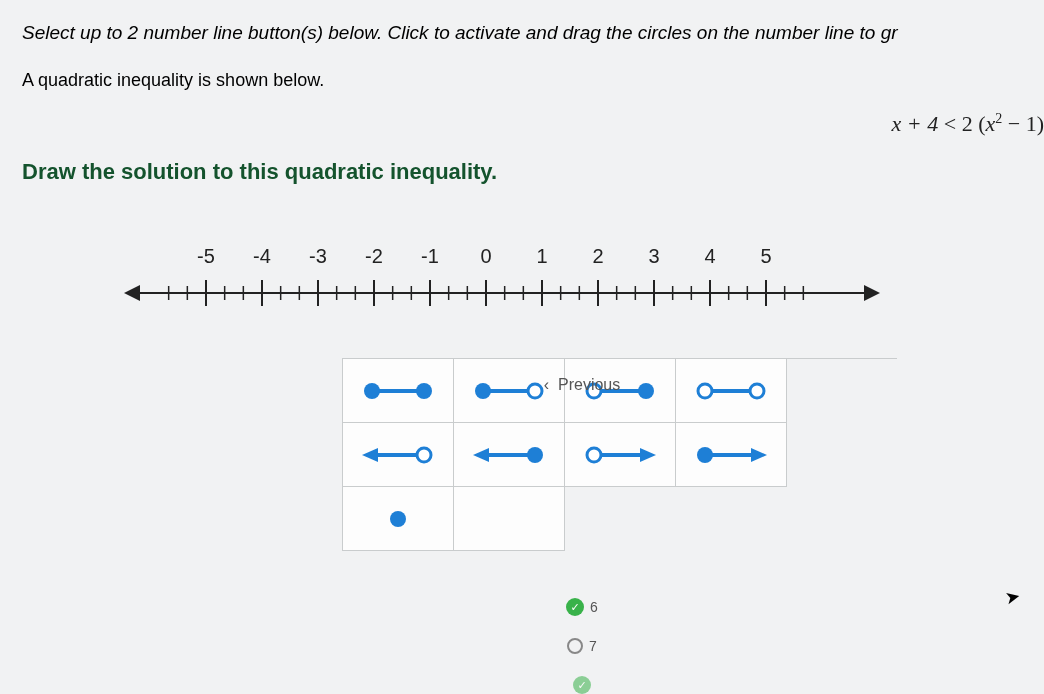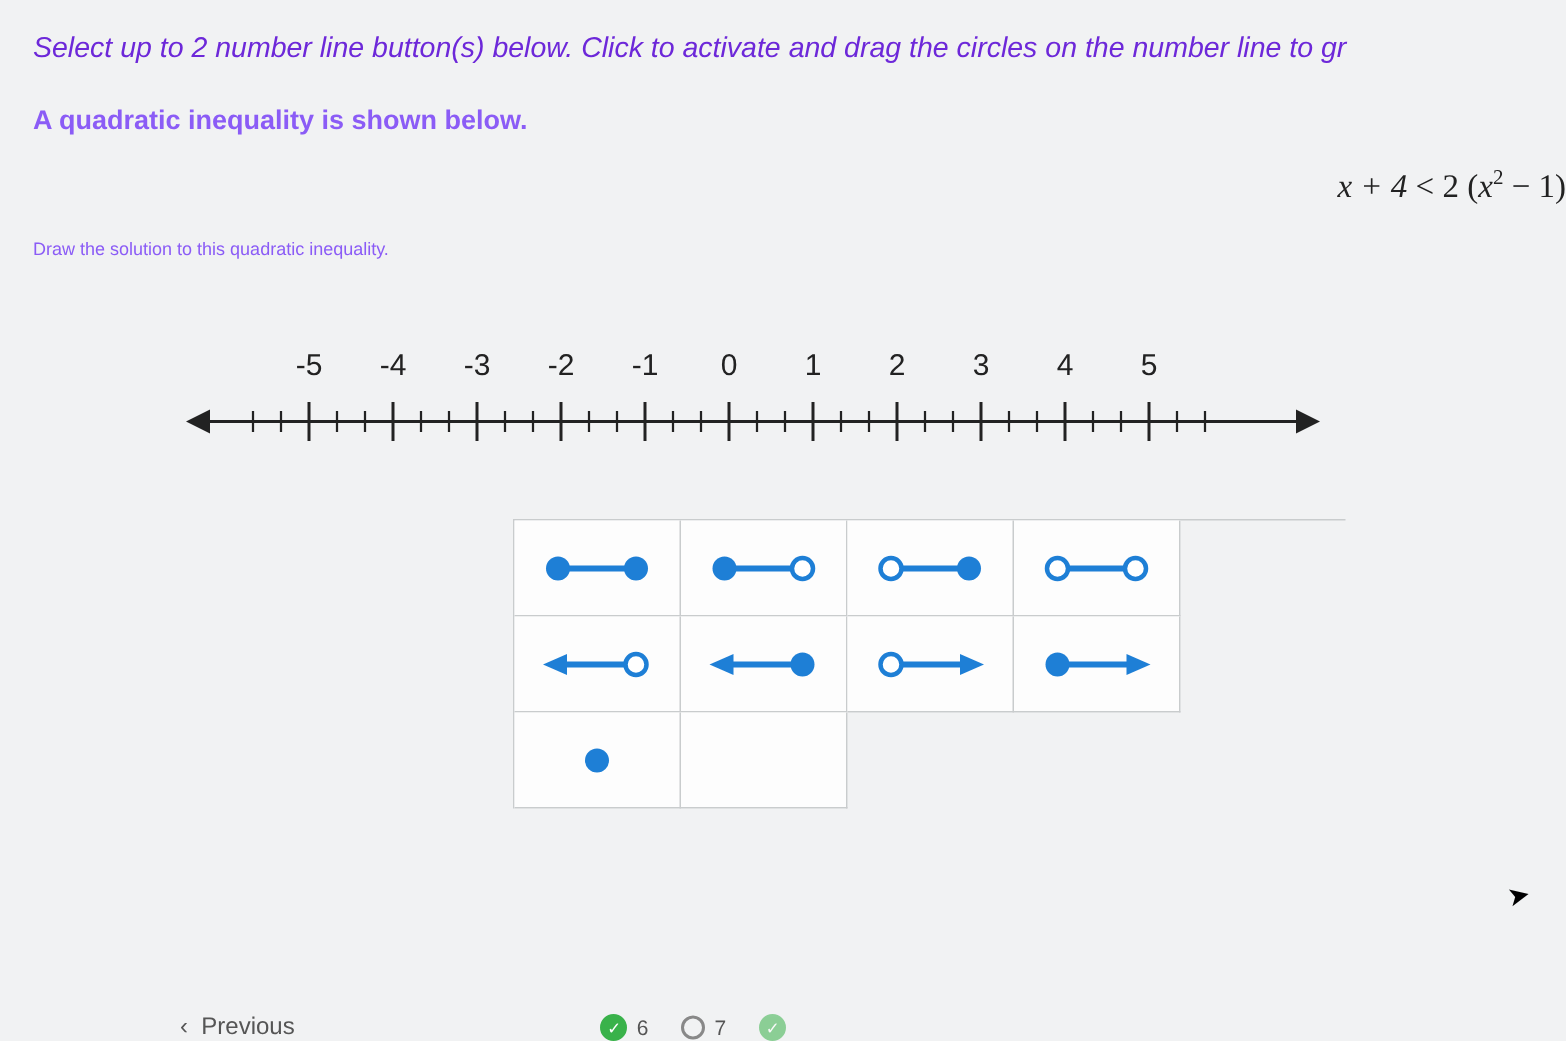--- a/index.html
+++ b/index.html
@@ -10,42 +10,42 @@
     background: #f1f2f3;
     color: #2a2a2a;
     width: 1044px;
     height: 694px;
     overflow: hidden;
     position: relative;
   }
   .instruction {
     font-style: italic;
     font-size: 19px;
-    color: #6d28d9;
+    color: #000000;
     margin-bottom: 26px;
     font-weight: 500;
   }
   .prompt {
     font-size: 18px;
     margin-bottom: 20px;
-    color: #8b5cf6;
-    font-weight: bold;
+    color: #000000;
   }
   .equation {
     font-family: "Times New Roman", serif;
     font-size: 22px;
     margin-bottom: 22px;
     color: #222;
     text-align: right;
   }
   .sup { font-size: 14px; vertical-align: super; }
   .draw-text {
-    font-size: 12px;
+    font-size: 22px;
     margin-bottom: 60px;
-    color: #8b5cf6;
+    color: #14532d;
+    font-weight: bold;
   }
 
   
   .numline-wrap {
     margin-left: 100px;
     margin-bottom: 40px;
     position: relative;
     width: 760px;
   }
   .numline-labels {
@@ -85,20 +85,21 @@
   .footer {
     position: absolute;
     bottom: 0;
     left: 0;
     width: 100%;
     padding: 4px 0 0 120px;
     display: flex;
     align-items: center;
     gap: 22px;
     font-size: 15px;
+    flex-direction: column;
   }
   .prev {
     color: #555;
     font-size: 16px;
   }
   .indicator {
     display: flex;
     align-items: center;
     gap: 6px;
     font-size: 14px;

